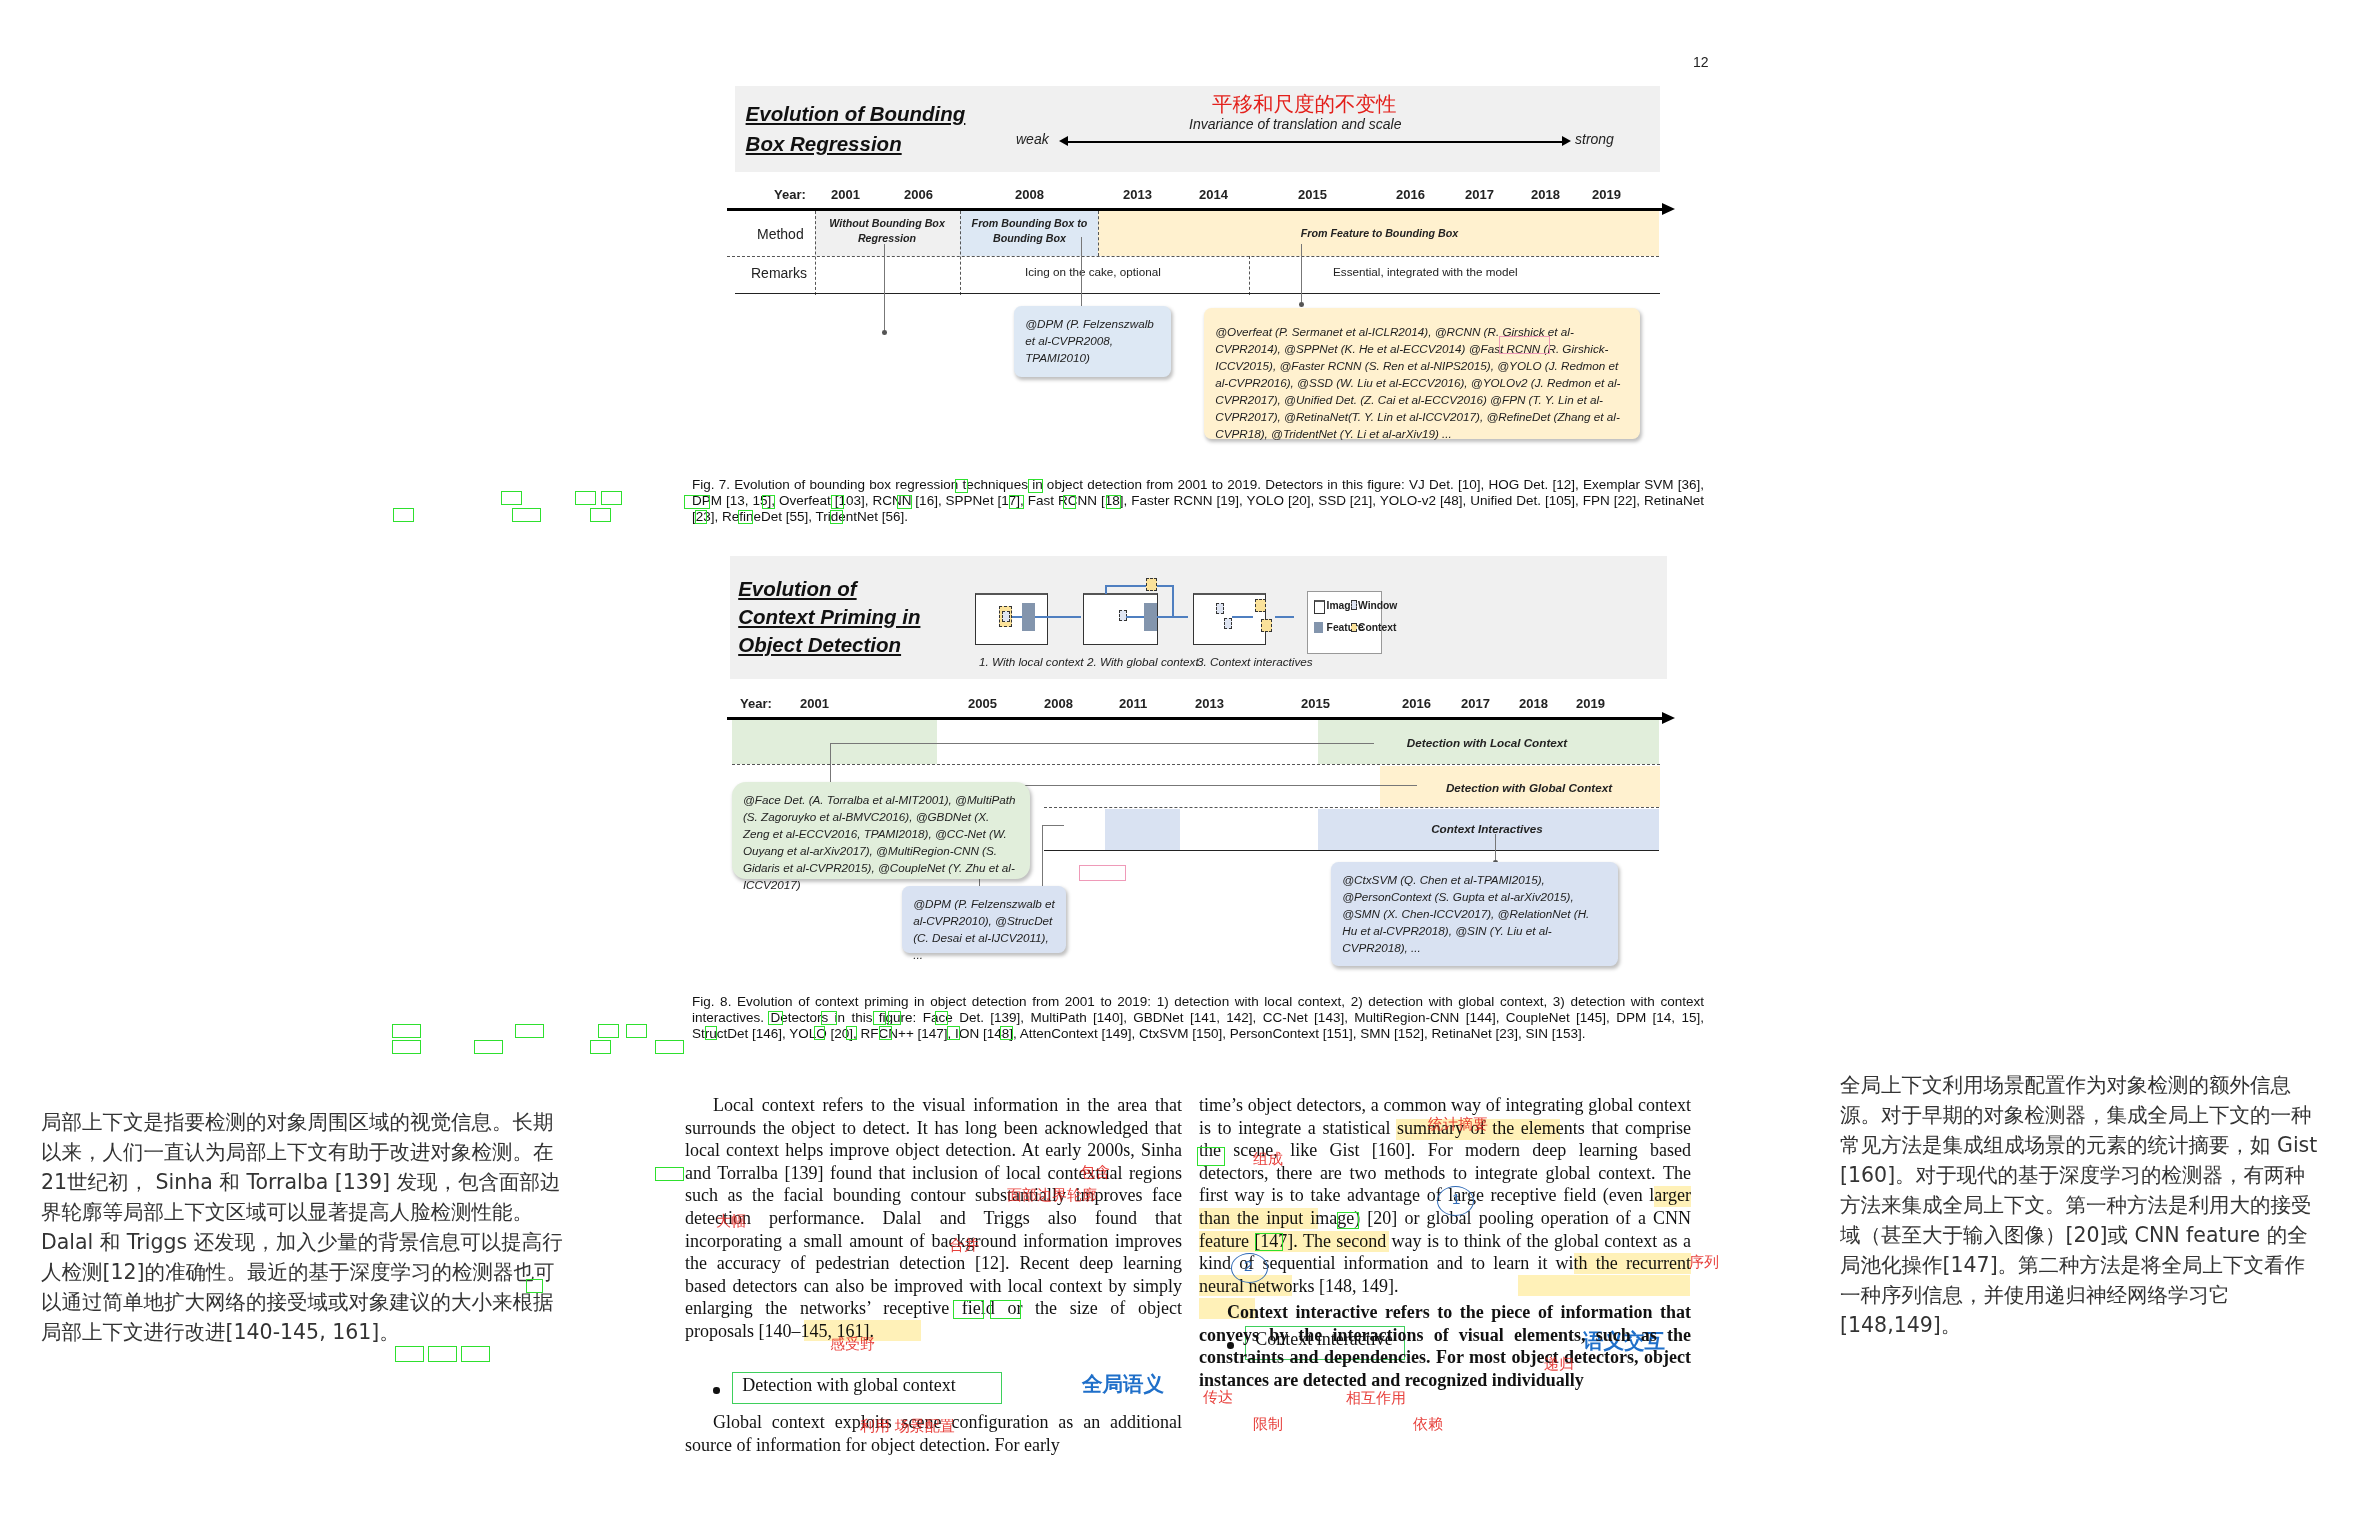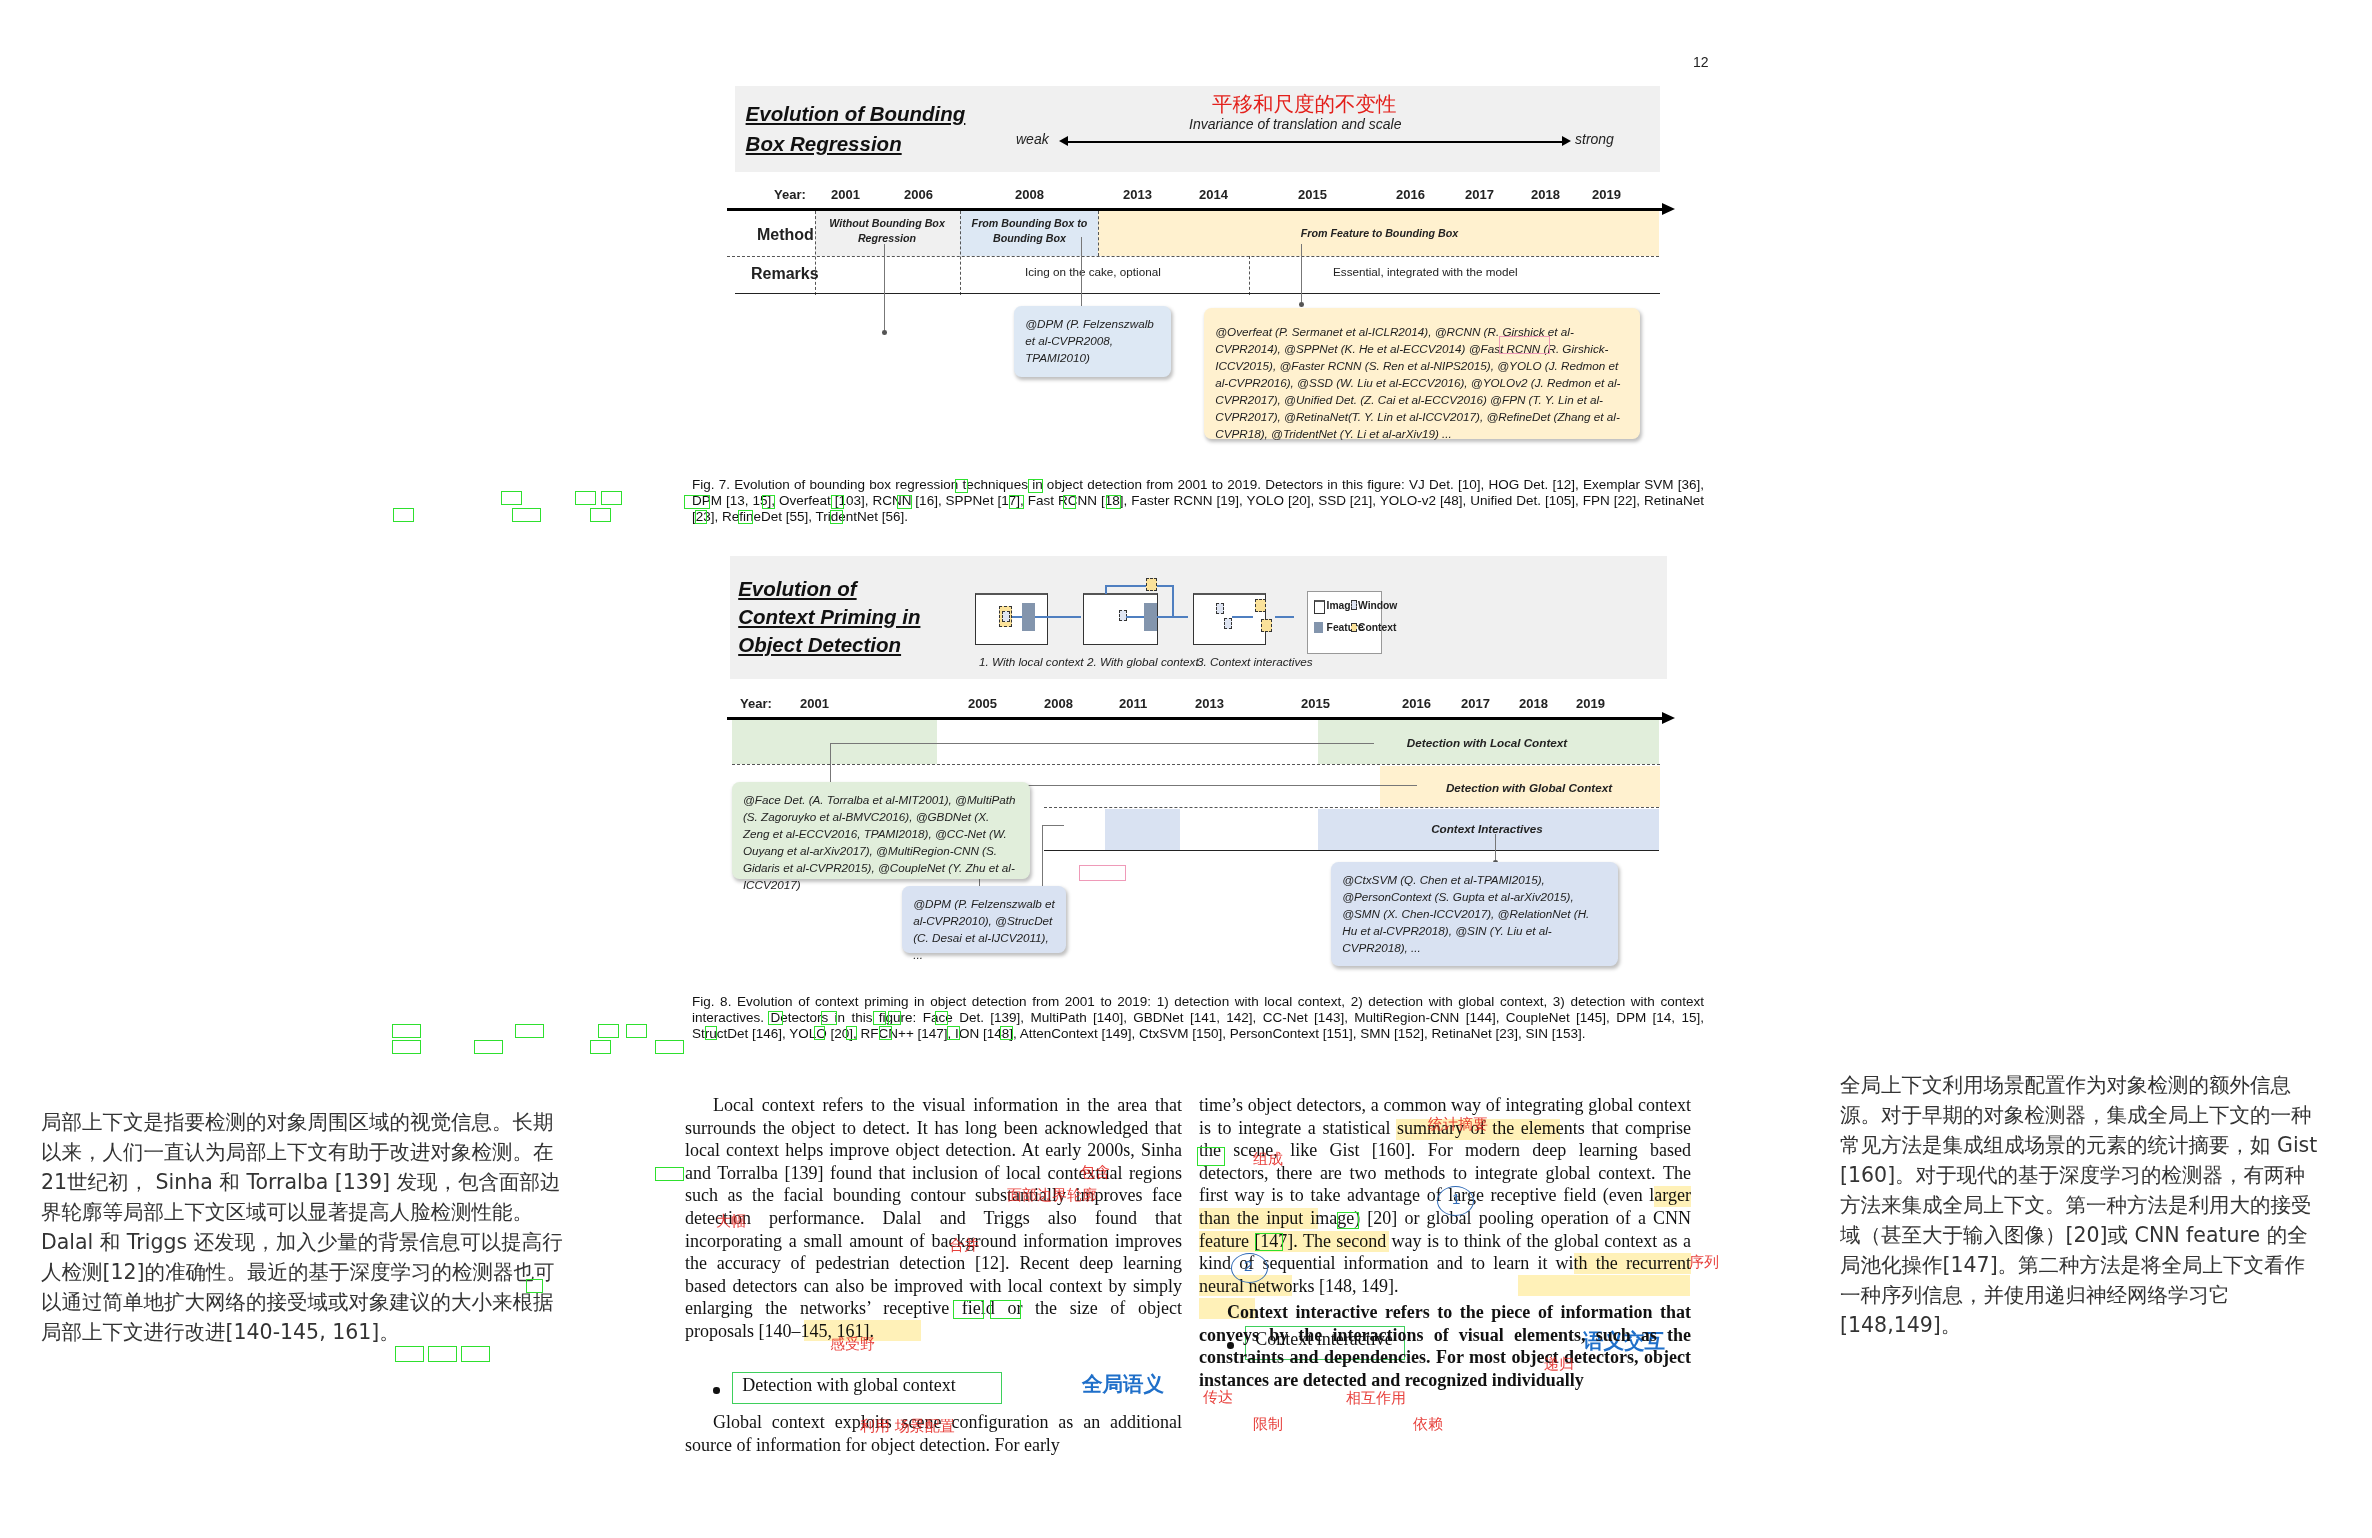--- a/index.html
+++ b/index.html
@@ -7,32 +7,32 @@
   .abs{position:absolute;}
   .page-num{left:1693px;top:54px;font-size:14px;color:#222;}
   
   .fig-band{background:#f0f0f0;}
   .fig-title{font-family:"Liberation Sans",sans-serif;font-style:italic;font-weight:bold;text-decoration:underline;font-size:20.5px;line-height:30px;color:#111;}
   .cn-red{color:#e3201b;font-size:20.5px;font-family:"DejaVu Sans",sans-serif;}
   .italic-sm{font-style:italic;font-size:14px;color:#222;}
   .axis-line{height:2.8px;background:#000;}
   .arrow-head{width:0;height:0;border-top:6.5px solid transparent;border-bottom:6.5px solid transparent;border-left:13px solid #000;}
   .year{font-size:13px;font-weight:bold;color:#222;}
-  .row-label{font-size:16px;font-weight:bold;color:#222;}
+  .row-label{font-size:14px;font-weight:normal;color:#222;}
   .cell{font-size:10.7px;font-style:italic;font-weight:bold;color:#222;text-align:center;line-height:15px;}
   .dash-h{border-top:1.9px dashed #555;height:0;}
   .dash-v{border-left:1.4px dashed #555;width:0;}
   .thin-v{width:0.9px;background:#777;}
   .thin-h{height:0.9px;background:#777;}
   .dot{width:4.7px;height:4.7px;border-radius:50%;background:#555;}
   .card{border-radius:7.5px;box-shadow:1.9px 2.8px 3.7px rgba(0,0,0,0.25);font-style:italic;font-size:11.7px;line-height:17px;color:#222;padding:9.3px 11.2px;box-sizing:border-box;}
   .card-gray{background:#f0f0f0;}
   .card-blue{background:#dde8f4;}
   .card-yellow{background:#fff1cf;}
-  .card-green{background:#e1eedb;}
+  .card-green{background:#e1eedb;border-radius:14px;}
   .card-lblue{background:#d9e2f2;}
   .caption{font-size:13.5px;line-height:16px;color:#111;text-align:justify;}
   .green-box{border:1.9px solid #2ee02e;box-sizing:border-box;}
   .pink-box{border:1.9px solid #ef9ab8;box-sizing:border-box;}
   
   .img-box{background:#fff;border:1.4px solid #333;border-top:2.8px solid #555;box-sizing:border-box;}
   .win{background:#dfe5f2;border:1.4px dashed #333;box-sizing:border-box;}
   .ctx{background:#fbe29a;border:1.4px dashed #333;box-sizing:border-box;}
   .feat{background:#8395ad;}
   .blue-line{background:#4f7fc0;}

